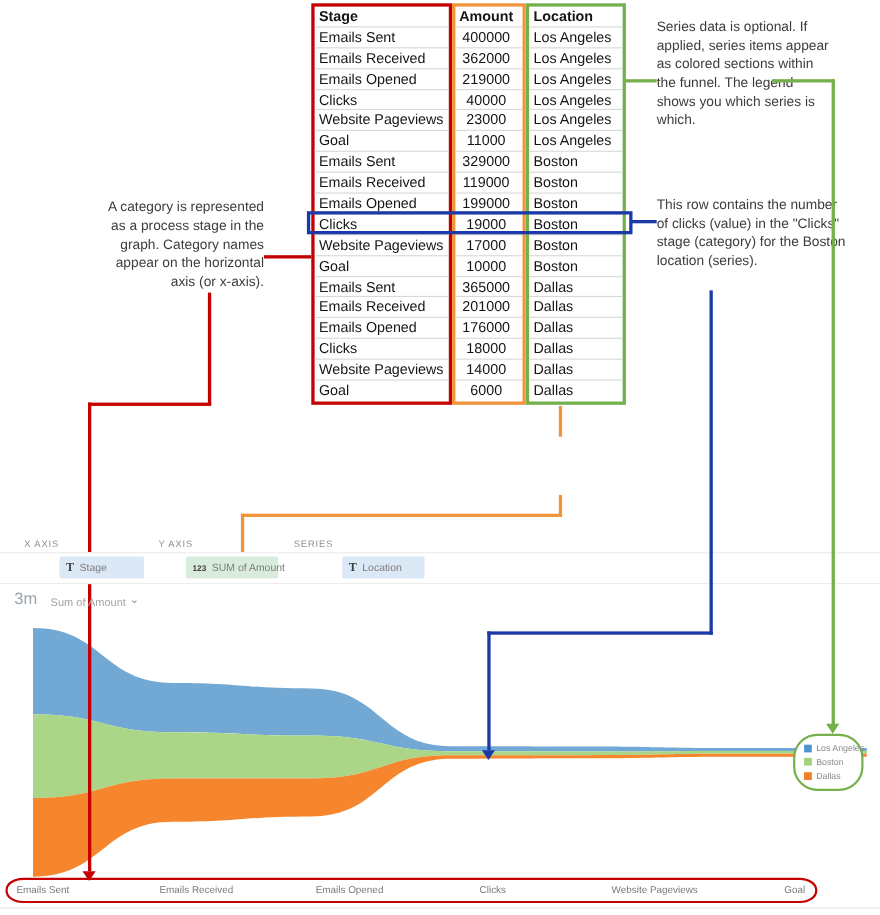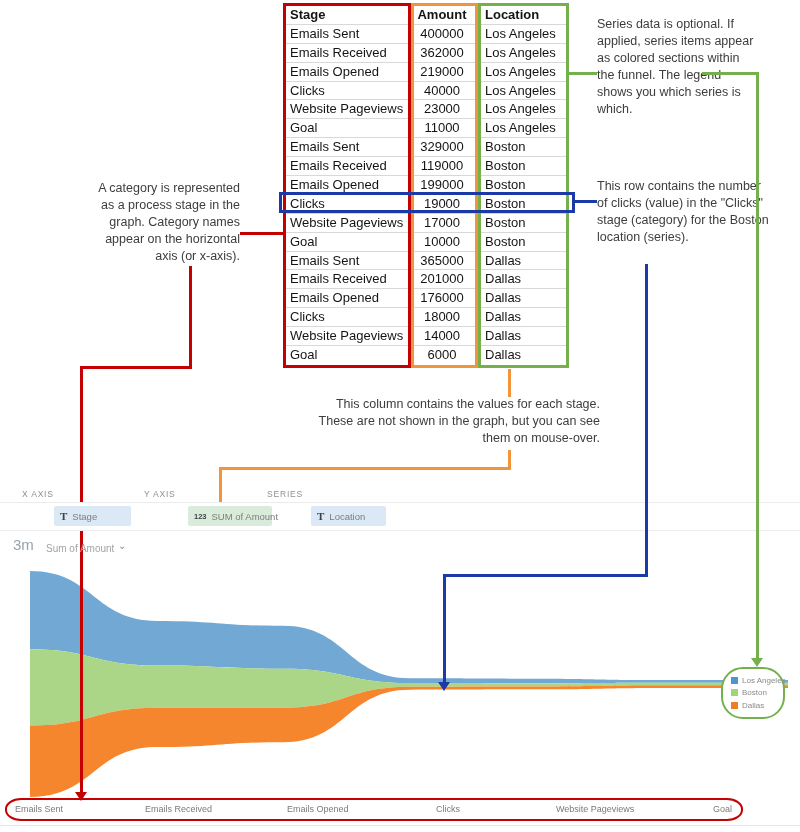--- a/index.html
+++ b/index.html
@@ -143,21 +143,20 @@
       <div class="cell">Dallas</div>
       <div class="cell">Dallas</div>
       <div class="cell">Dallas</div>
     </div>
 
   <div id="rowbox"></div>
 
   <div class="note" id="note-category">A category is represented as a process stage in the graph. Category names appear on the horizontal axis (or x-axis).</div>
   <div class="note" id="note-series">Series data is optional. If applied, series items appear as colored sections within the funnel. The legend shows you which series is which.</div>
   <div class="note" id="note-row">This row contains the number of clicks (value) in the "Clicks" stage (category) for the Boston location (series).</div>
-  <div class="note" id="note-column">This column contains the values for each stage. These are not shown in the graph, but you can see them on mouse-over.</div>
 
   <div class="ln red z2" style="left:240px;top:232px;width:43px;height:3px"></div>
   <div class="ln red z2" style="left:189px;top:266px;width:3px;height:102px"></div>
   <div class="ln red z2" style="left:80px;top:366px;width:112px;height:3px"></div>
   <div class="ln red z2" style="left:80px;top:366px;width:3px;height:426px"></div>
   <div class="arr" style="left:75px;top:792px;border-top:9px solid #c40000"></div>
   <div id="red-oval"></div>
 
   <div class="ln orange z2" style="left:508px;top:369px;width:3px;height:28px"></div>
   <div class="ln orange z2" style="left:508px;top:450px;width:3px;height:20px"></div>
@@ -175,21 +174,21 @@
   <div class="ln green z4" style="left:756px;top:72px;width:3px;height:587px"></div>
   <div class="arr" style="left:751px;top:658px;border-top:9px solid #74b04c"></div>
 
   <div id="cfgbar"></div>
   <div class="blabel" style="left:22px">X AXIS</div>
   <div class="fbox bluebg" style="left:54px;width:77px">
     <span class="ticon">T</span>
     <span>Stage</span>
   </div>
   <div class="blabel" style="left:144px">Y AXIS</div>
-  <div class="fbox greenbg" style="left:188px;width:84px">
+  <div class="fbox greenbg" style="left:169px;width:84px">
     <span class="nicon">123</span>
     <span>SUM of Amount</span>
   </div>
   <div class="blabel" style="left:267px">SERIES</div>
   <div class="fbox bluebg" style="left:311px;width:75px">
     <span class="ticon">T</span>
     <span>Location</span>
   </div>
 
   <div id="panel"></div>

